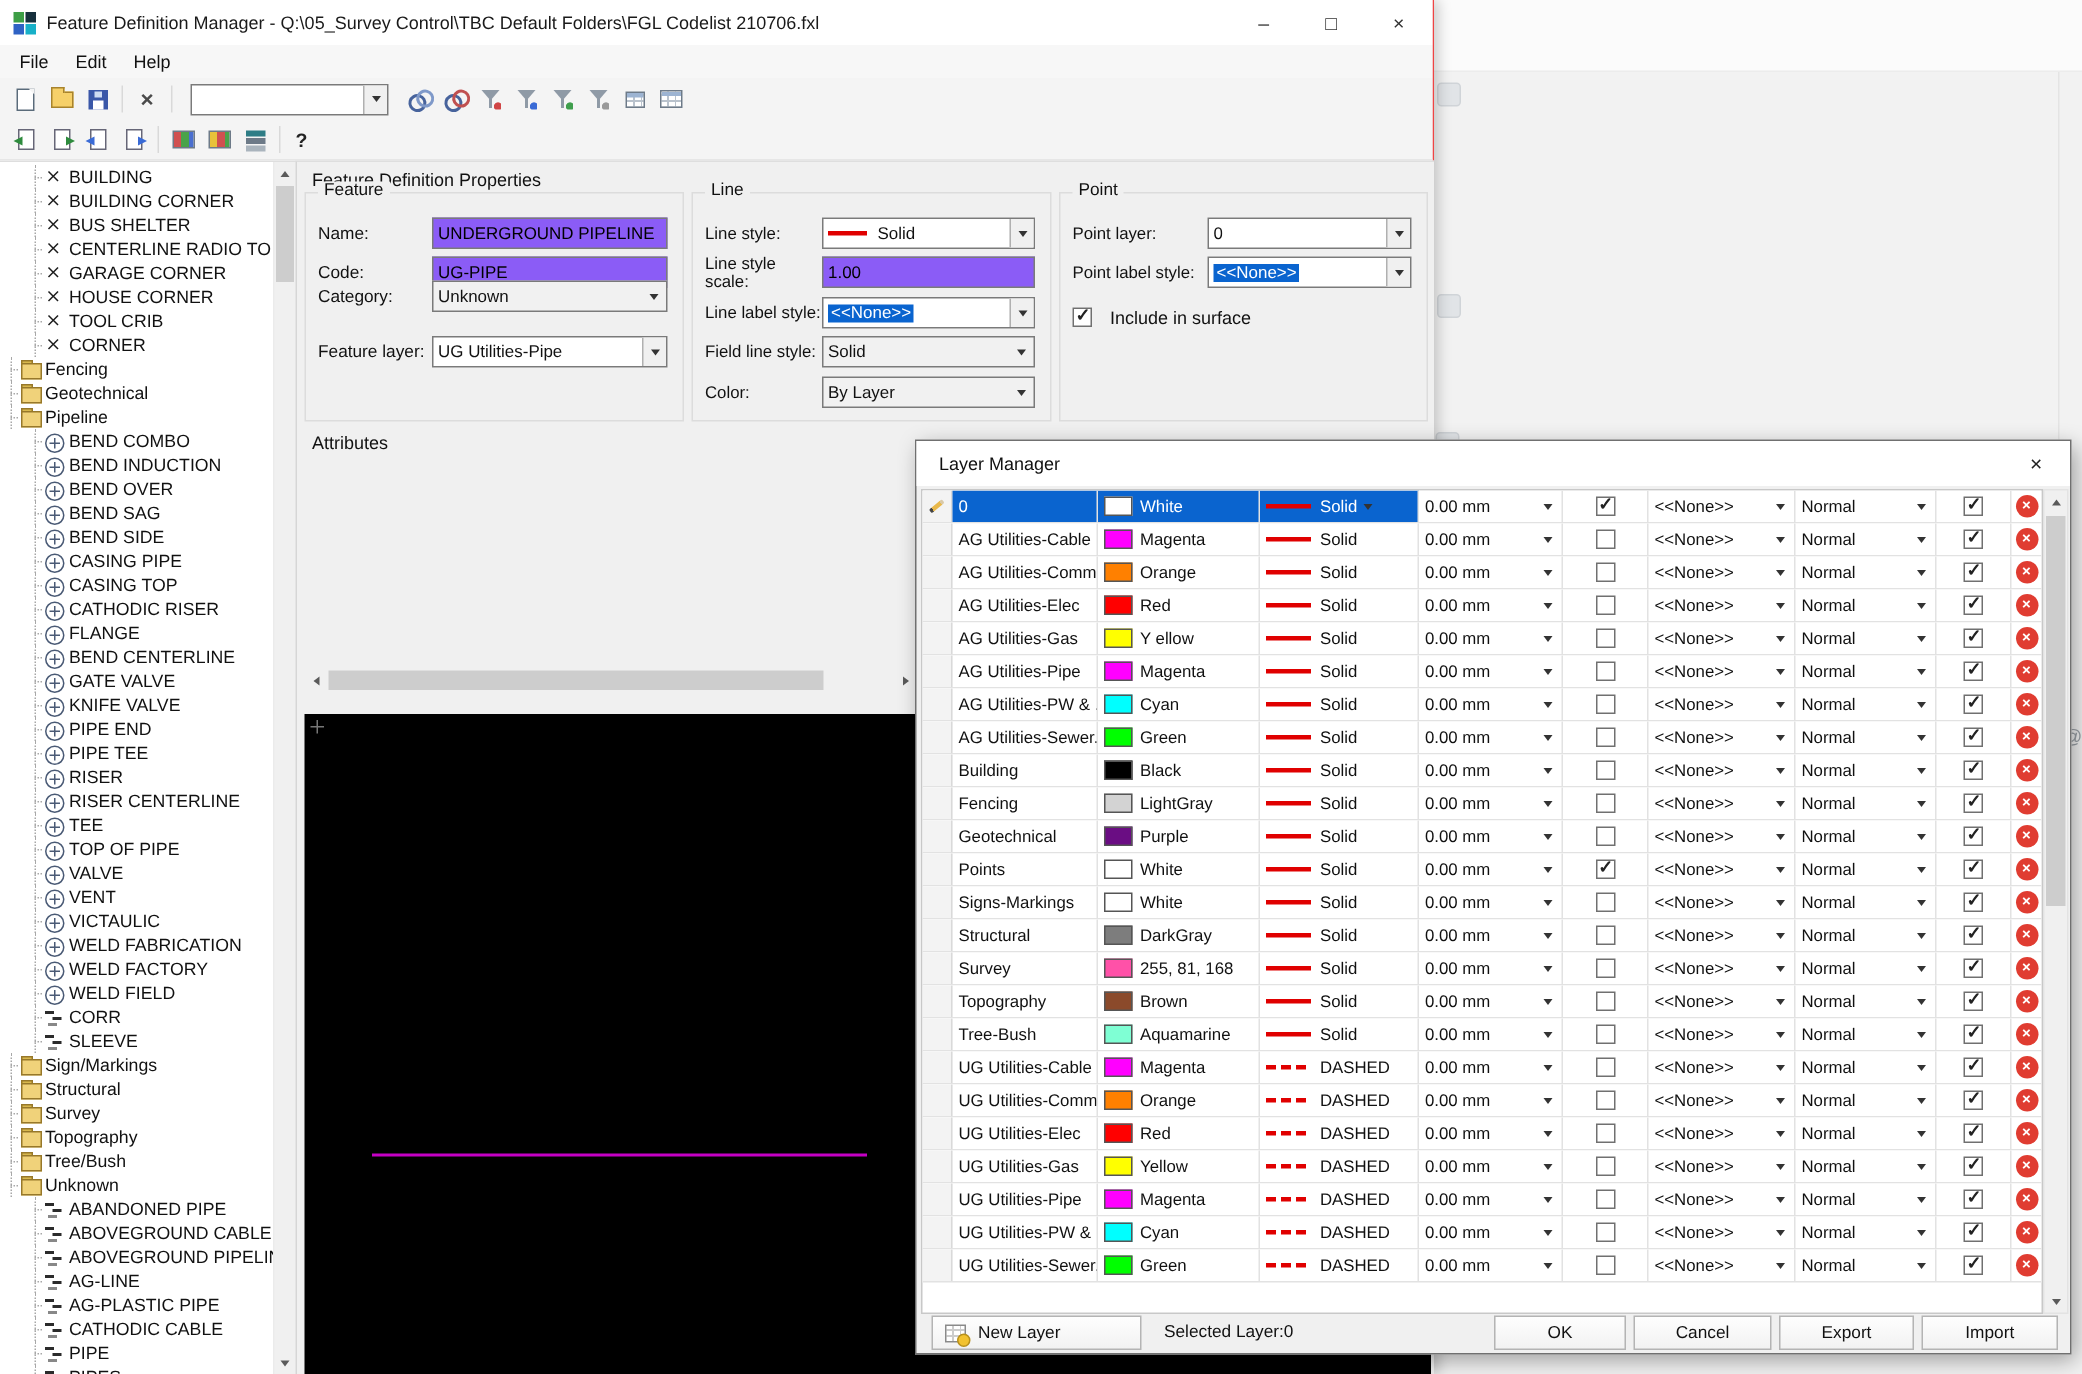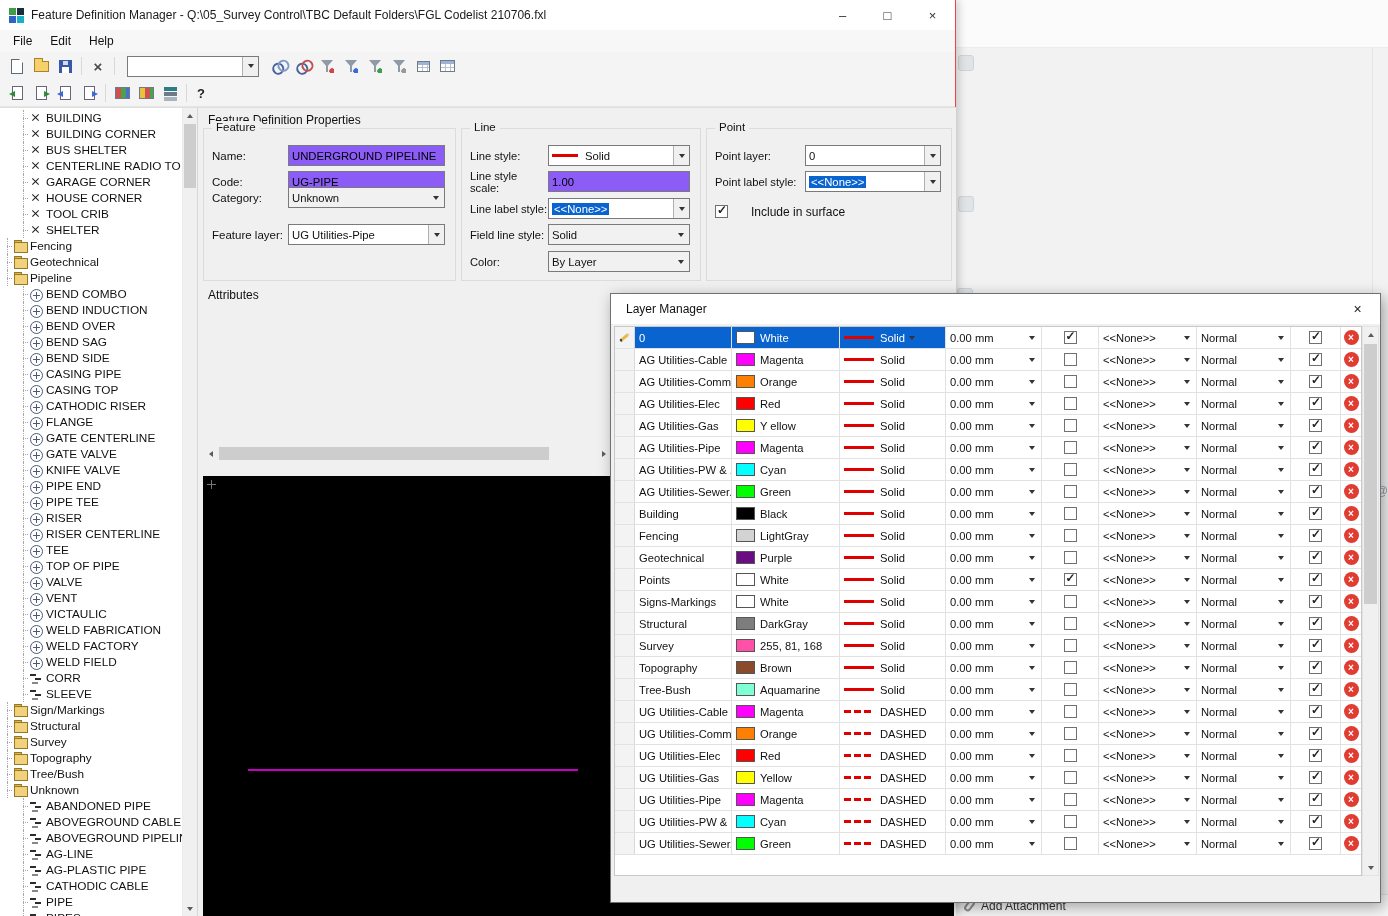--- a/index.html
+++ b/index.html
@@ -123,21 +123,21 @@
 .fld{flex:1;min-width:0}
 .tinput{height:21px;border:1px solid #7a7a7a;background:#8b5cf6;font:11.3px "Liberation Sans",sans-serif;padding:0 3px;width:100%}
 .combo{height:21px;border:1px solid #7a7a7a;background:#fff;display:flex;align-items:center;position:relative;padding:0 18px 0 3px;font-size:11.3px}
 .combo.gray{background:#f1f1f1}
 .cval{white-space:nowrap;overflow:hidden}
 .cbtn{position:absolute;right:0;top:0;bottom:0;width:16px;background:#f0f0f0;border-left:1px solid #b0b0b0;display:flex;align-items:center;justify-content:center}
 .combo.gray .cbtn{border-left:none;background:transparent}
 .tri{width:0;height:0;border-left:3.5px solid transparent;border-right:3.5px solid transparent;border-top:4px solid #333}
 .hl{background:#0a64cf;color:#fff;padding:0 2px}
 .redline{width:26px;height:3px;background:#e00000;margin-right:7px;flex:none}
-.chkrow{display:flex;align-items:center;gap:23px}
+.chkrow{display:flex;align-items:center;gap:12px}
 .wincb{width:13px;height:13px;border:1px solid #707070;background:#fff;position:relative;flex:none}
 .wincb.checked::after{content:"\2713";position:absolute;left:1px;top:-3px;font-size:12px;font-weight:bold;color:#222}
 
 #attr-title{position:absolute;left:10px;top:180px}
 #attr-table{position:absolute;left:5px;top:196px;width:408px;height:142px;background:#fff;border:1px solid #c2c2c2}
 .attr-head{display:flex;height:22px;border-bottom:1px solid #d8d8d8}
 .attr-hcell{border-right:1px solid #d8d8d8;display:flex;align-items:center;padding-left:6px;font-size:11.5px}
 .attr-head span:nth-of-type(1){width:158px}
 .attr-head span:nth-of-type(2){width:100px}
 .attr-head span:nth-of-type(3){flex:1;border-right:none}
@@ -200,24 +200,20 @@
 </head>
 <body>
 
 <div id="bg">
   <div class="top-white"></div>
   <div class="right-line"></div>
   <span class="bicon" style="left:958px;top:55px"></span>
   <span class="bicon" style="left:958px;top:196px"></span>
   <span class="bicon" style="left:957px;top:288px"></span>
   <span class="at">@</span>
-  <div class="attach">
-    <span class="clip"></span>
-    <span>Add Attachment</span>
-  </div>
 </div>
 
 <div id="win">
 
   <div class="titlebar">
     <span class="appicon"></span>
     <span class="title-text">Feature Definition Manager - Q:\05_Survey Control\TBC Default Folders\FGL Codelist 210706.fxl</span>
     <span class="winbtns">
       <span class="winbtn">–</span>
       <span class="winbtn">□</span>
@@ -347,21 +343,21 @@
 
         <div class="tree-row" data-level="1">
           <span class="conn"></span>
           <span class="ticon" data-type="symbol"></span>
           <span class="tlabel">TOOL CRIB</span>
         </div>
 
         <div class="tree-row" data-level="1">
           <span class="conn"></span>
           <span class="ticon" data-type="symbol"></span>
-          <span class="tlabel">SHELTER</span>
+          <span class="tlabel">CORNER</span>
         </div>
 
         <div class="tree-row" data-level="0">
           <span class="conn"></span>
           <span class="ticon" data-type="category"></span>
           <span class="tlabel">Fencing</span>
         </div>
 
         <div class="tree-row" data-level="0">
           <span class="conn"></span>
@@ -425,21 +421,21 @@
 
         <div class="tree-row" data-level="1">
           <span class="conn"></span>
           <span class="ticon" data-type="point"></span>
           <span class="tlabel">FLANGE</span>
         </div>
 
         <div class="tree-row" data-level="1">
           <span class="conn"></span>
           <span class="ticon" data-type="point"></span>
-          <span class="tlabel">GATE CENTERLINE</span>
+          <span class="tlabel">BEND CENTERLINE</span>
         </div>
 
         <div class="tree-row" data-level="1">
           <span class="conn"></span>
           <span class="ticon" data-type="point"></span>
           <span class="tlabel">GATE VALVE</span>
         </div>
 
         <div class="tree-row" data-level="1">
           <span class="conn"></span>
@@ -1796,13 +1792,24 @@
   <div class="vsb" id="lm-vsb">
     <span class="sb-btn">
         <i class="sb-tri-up"></i>
       </span>
     <span class="sb-thumb"></span>
     <span class="sb-btn bottom">
         <i class="sb-tri-down"></i>
       </span>
   </div>
 
+  <div class="dlg-footer">
+    <span class="wbtn" id="btn-newlayer">
+      <i class="ic-newlayer"></i>
+      <span>New Layer</span>
+    </span>
+    <span id="lbl-selected">Selected Layer:0</span>
+    <span class="wbtn" id="btn-ok">OK</span>
+    <span class="wbtn" id="btn-cancel">Cancel</span>
+    <span class="wbtn" id="btn-export">Export</span>
+    <span class="wbtn" id="btn-import">Import</span>
+  </div>
 </div>
 
 </body></html>

